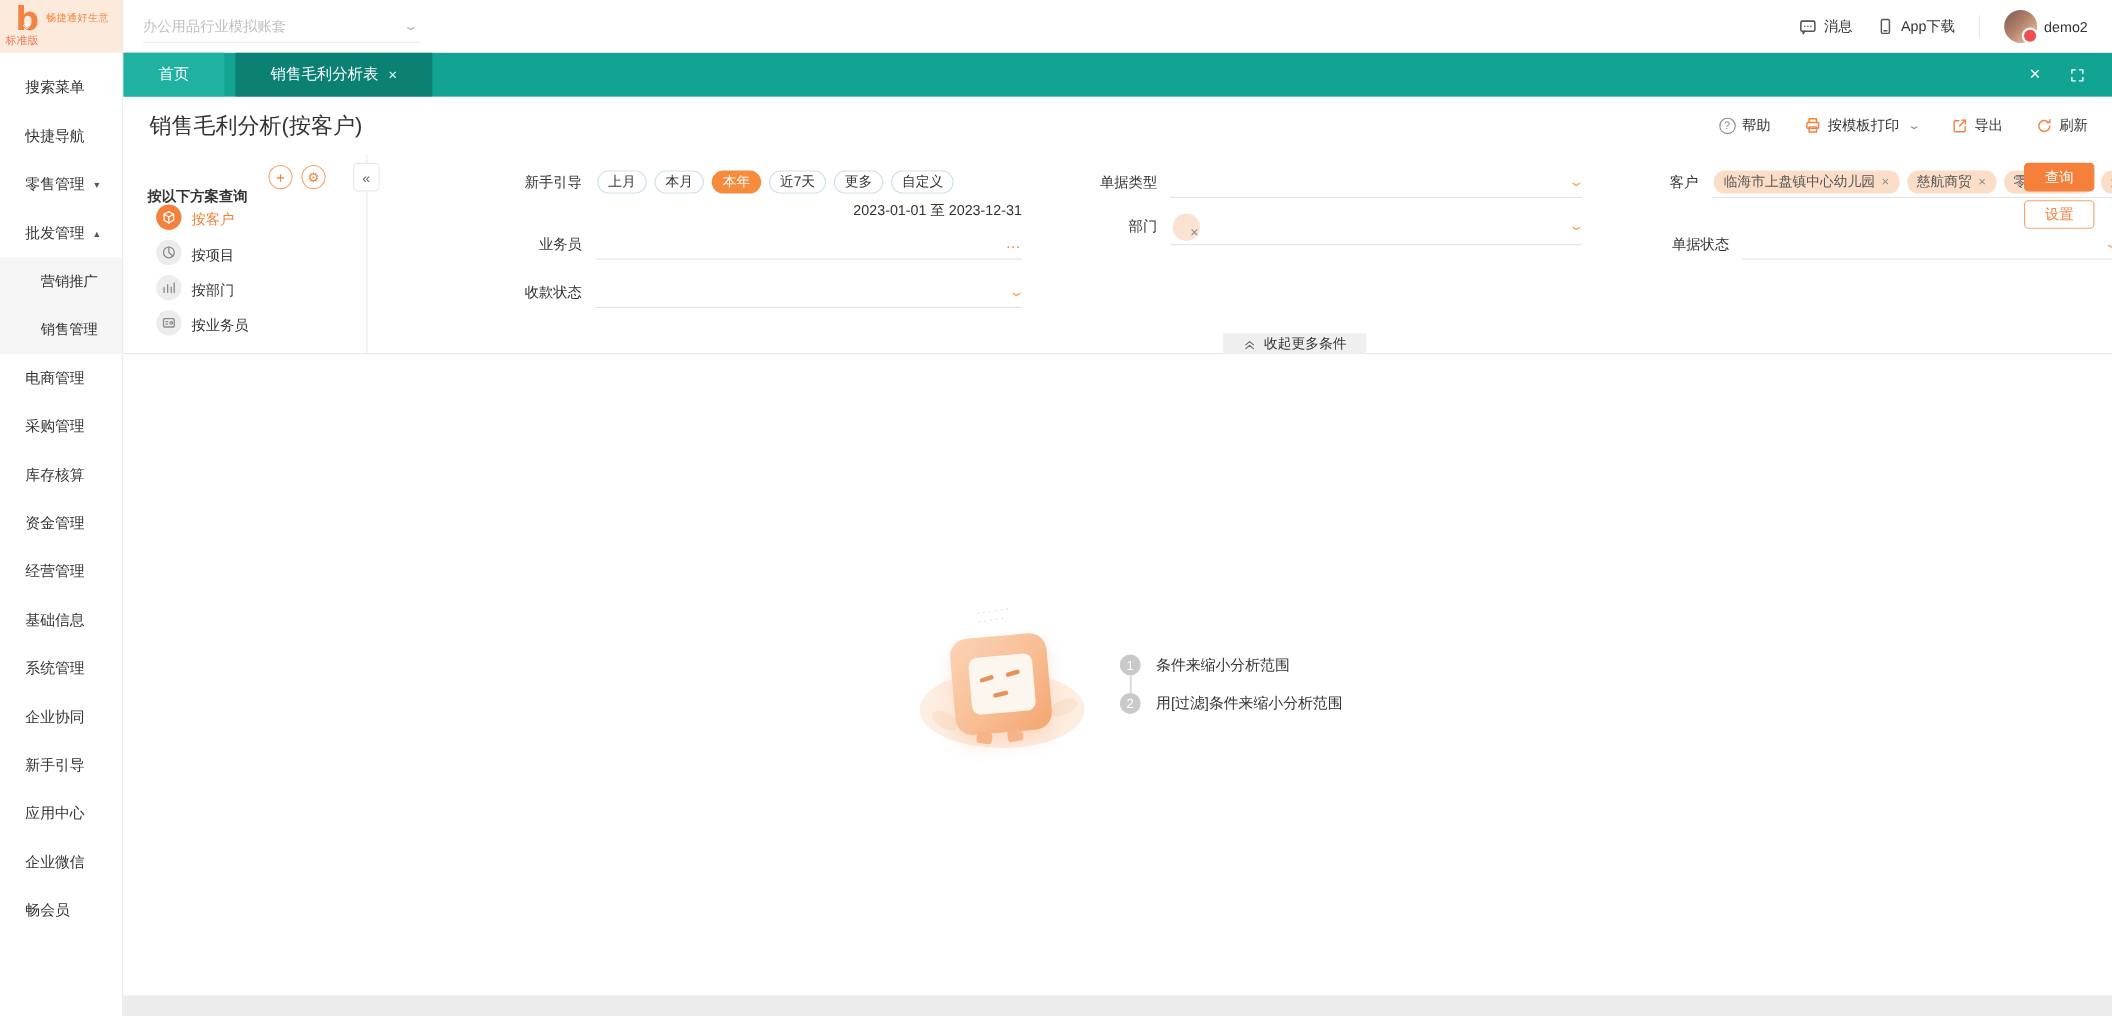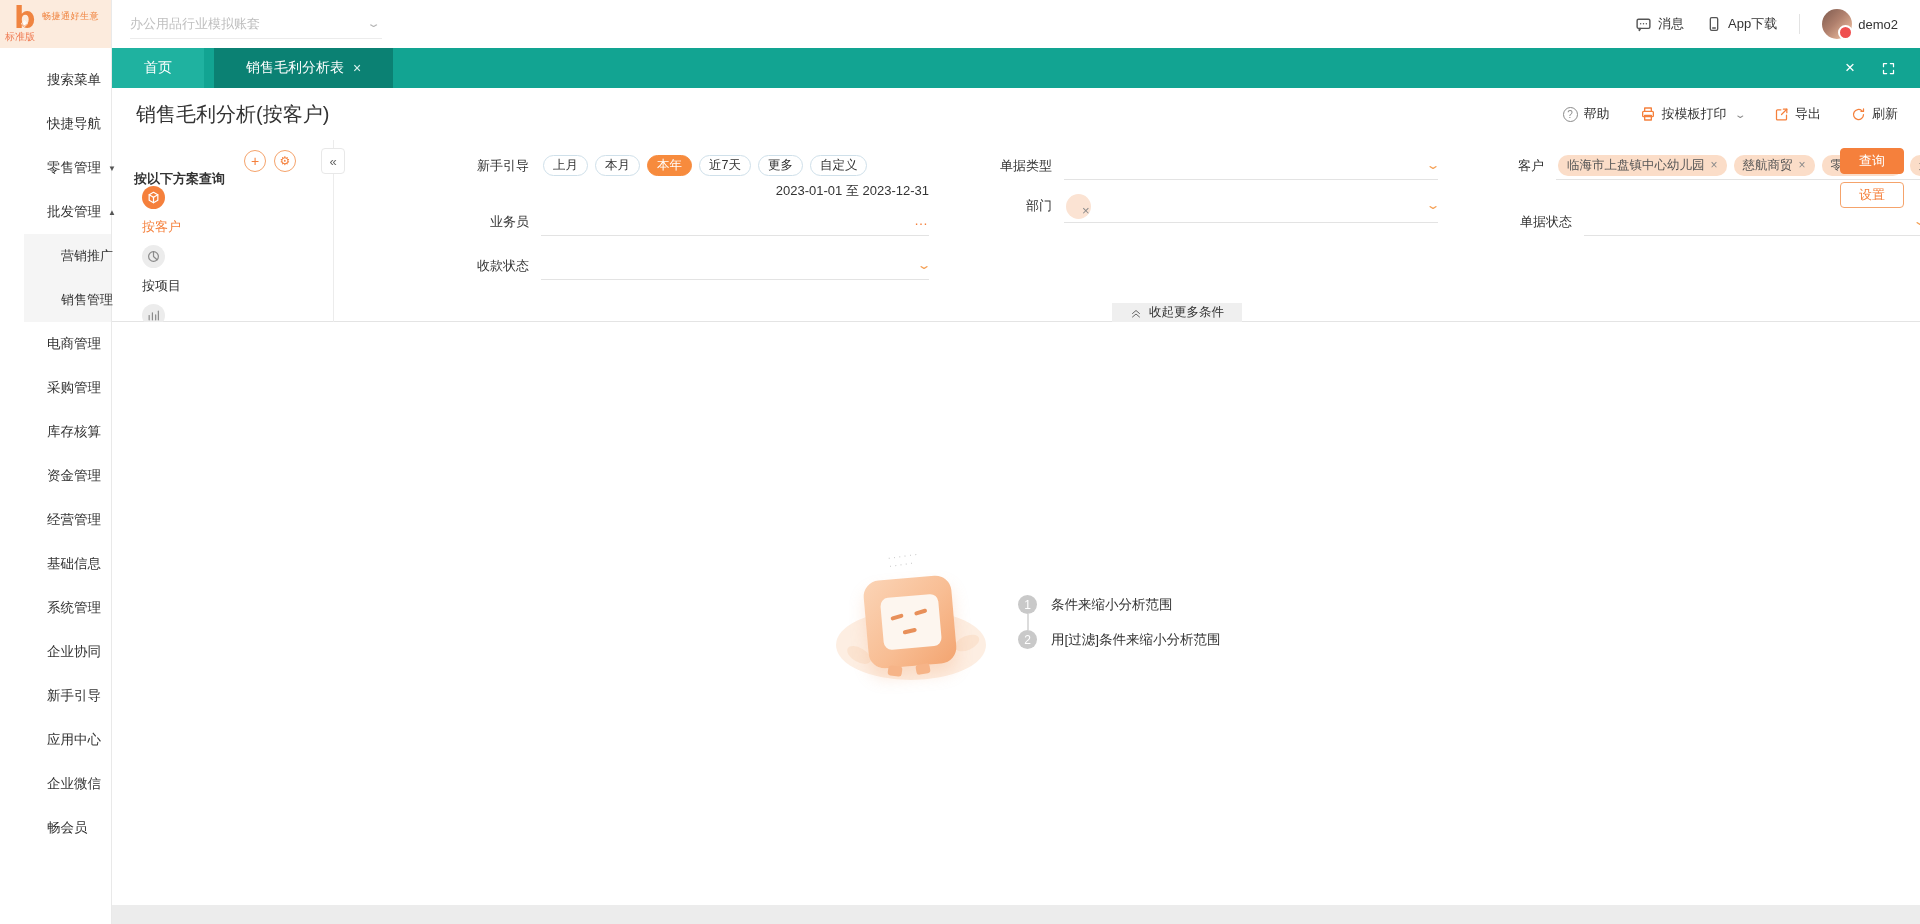--- a/index.html
+++ b/index.html
@@ -12,21 +12,21 @@
 
   
   .sidebar { position:absolute; left:0; top:0; width:112px; height:924px;
              background:#fff; border-right:1px solid #e9e9e9; z-index:6; }
   .logo { height:48px; background:#fcebdd; position:relative; overflow:hidden; }
   .logo-b { position:absolute; left:14px; top:0px; font-size:30px; font-weight:bold;
             color:#f08440; font-family:"DejaVu Sans",sans-serif; }
   .logo-b::after { content:"◈"; position:absolute; left:7px; bottom:7px; font-size:9px; color:#fff; }
   .brand-name { position:absolute; left:42px; top:10px; font-size:9px; color:#f08440; letter-spacing:0.5px; }
   .brand-edition { position:absolute; left:5px; top:30px; font-size:10px; color:#ef7b53; }
-  .menu { padding-top:10px;margin-left:24px; }
+  .menu { padding-top:10px; }
   .menu-item { height:44px; display:flex; align-items:center; padding-left:23px;
                color:#333; font-size:13.5px; cursor:pointer; white-space:nowrap; }
   .menu-item .tri { font-size:8px; color:#555; margin-left:7px; }
   .submenu { background:#f5f5f5; }
   .submenu .menu-item { padding-left:37px; font-size:13px; }
 
   
   .topbar { position:absolute; left:112px; top:0; width:1808px; height:32px; background:#fff; }
   .search-wrap { position:absolute; left:18px; top:9px; width:252px; height:30px;
                  border-bottom:1px solid #ececec; display:flex; align-items:center; }
@@ -70,21 +70,21 @@
             background:#fff; border-bottom:1px solid #e4e4e4; }
   .plans { position:absolute; left:0; top:0; width:222px; height:182px; border-right:1px solid #ececec; }
   .plans-head { position:absolute; left:22px; top:14px; font-weight:bold; font-size:13px; color:#333;margin-top:16px; }
   .circ-btn { position:absolute; top:10px; width:22px; height:22px; border:1px solid #f5a36b;
               border-radius:50%; color:#f5803c; display:flex; align-items:center; justify-content:center;
               font-size:14px; cursor:pointer; background:#fff; }
   .collapse-left { position:absolute; right:-12px; top:8px; width:24px; height:26px; background:#fff;
                    border:1px solid #e8e8e8; border-radius:4px; color:#666; display:flex;
                    align-items:center; justify-content:center; font-size:13px; cursor:pointer; z-index:3; }
   .plan-list { position:absolute; left:30px; top:46px; display:flex; flex-direction:column; gap:9px; }
-  .plan-item { display:flex; align-items:flex-start; gap:9px; cursor:pointer; color:#333;flex-direction:column; }
+  .plan-item { display:flex; align-items:flex-end; gap:9px; cursor:pointer; color:#333; }
   .plan-ico { width:23px; height:23px; border-radius:50%; background:#ececec; color:#8a8a8a;
               display:flex; align-items:center; justify-content:center; }
   .plan-item.active { color:var(--orange,#f5803c); }
   .plan-item.active .plan-ico { background:#f5803c; color:#fff; }
 
   .fcol { position:absolute; top:0; }
   .fcol1 { left:345px; width:472px; }
   .fcol2 { left:868px; width:458px; }
   .fcol3 { left:1388px; width:425px; }
   .frow { display:flex; align-items:flex-start; margin-top:14px; }

